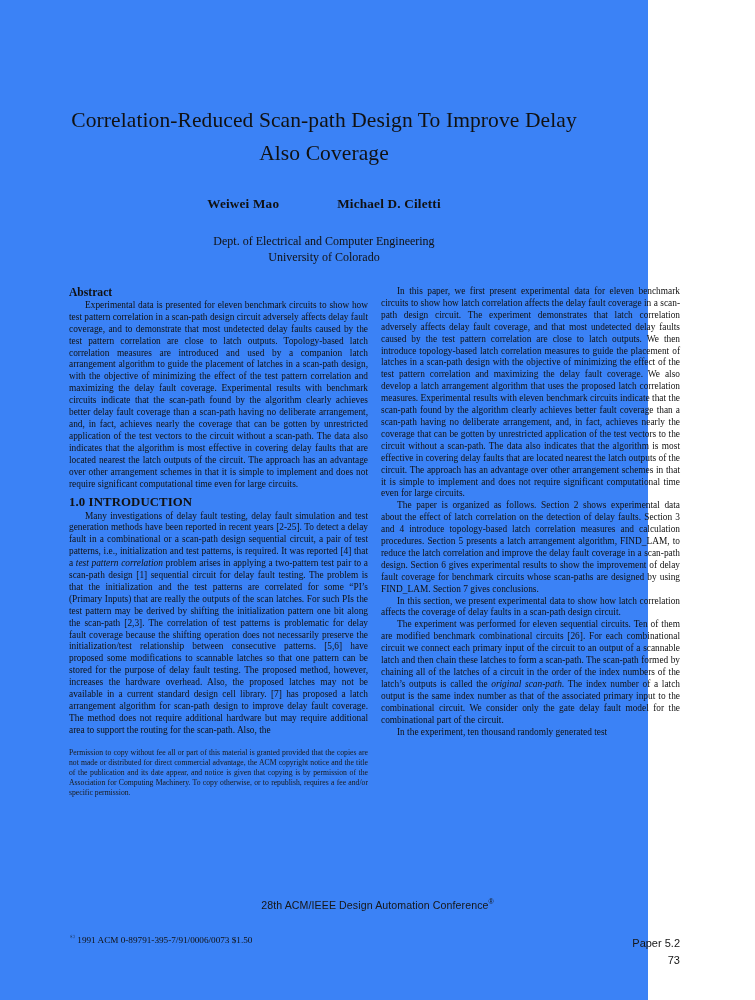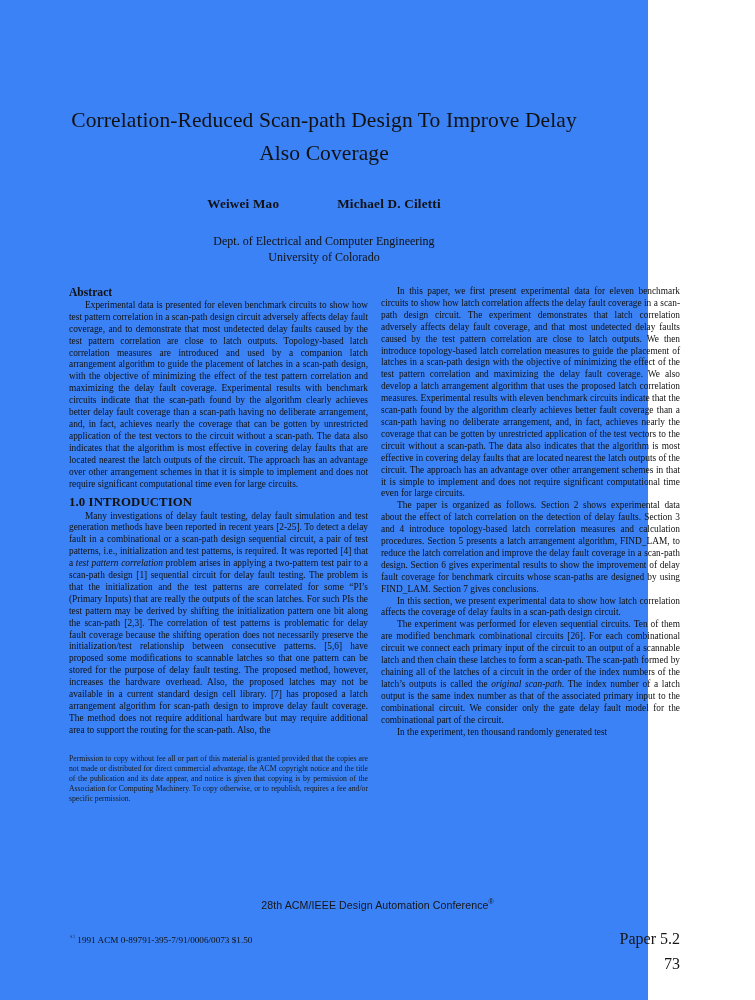--- a/index.html
+++ b/index.html
@@ -84,21 +84,21 @@
   }
   h2.abs-head {
     font-size: 11.6px;
     font-weight: bold;
     margin: 0 0 0 0;
     line-height: 1.2;
   }
   .it { font-style: italic; }
 
   .permission {
-    margin-top: 17px;
+    margin-top: 11px;
     font-size: 7.7px;
     line-height: 1.30;
     text-align: justify;
     color: #1a1a1a;
   }
 
   
   .footer {
     position: absolute;
     left: 0;
@@ -127,24 +127,24 @@
   }
   .copyright .csym {
     font-size: 7px;
     vertical-align: super;
     position: relative;
     left: -2px;
   }
   .paper-no {
     position: absolute;
     right: 75px;
-    top: 4px;
+    top: 13px;
     text-align: right;
-    font-family: Liberation Serif, serif;
-    font-size: 16px;
+    font-family: Liberation Sans, sans-serif;
+    font-size: 11px;
     line-height: 1.62;
     color: #161616;
   }
 </style>
 </head>
 <body>
 
 <div class="page">
 
   <div class="title-block">

